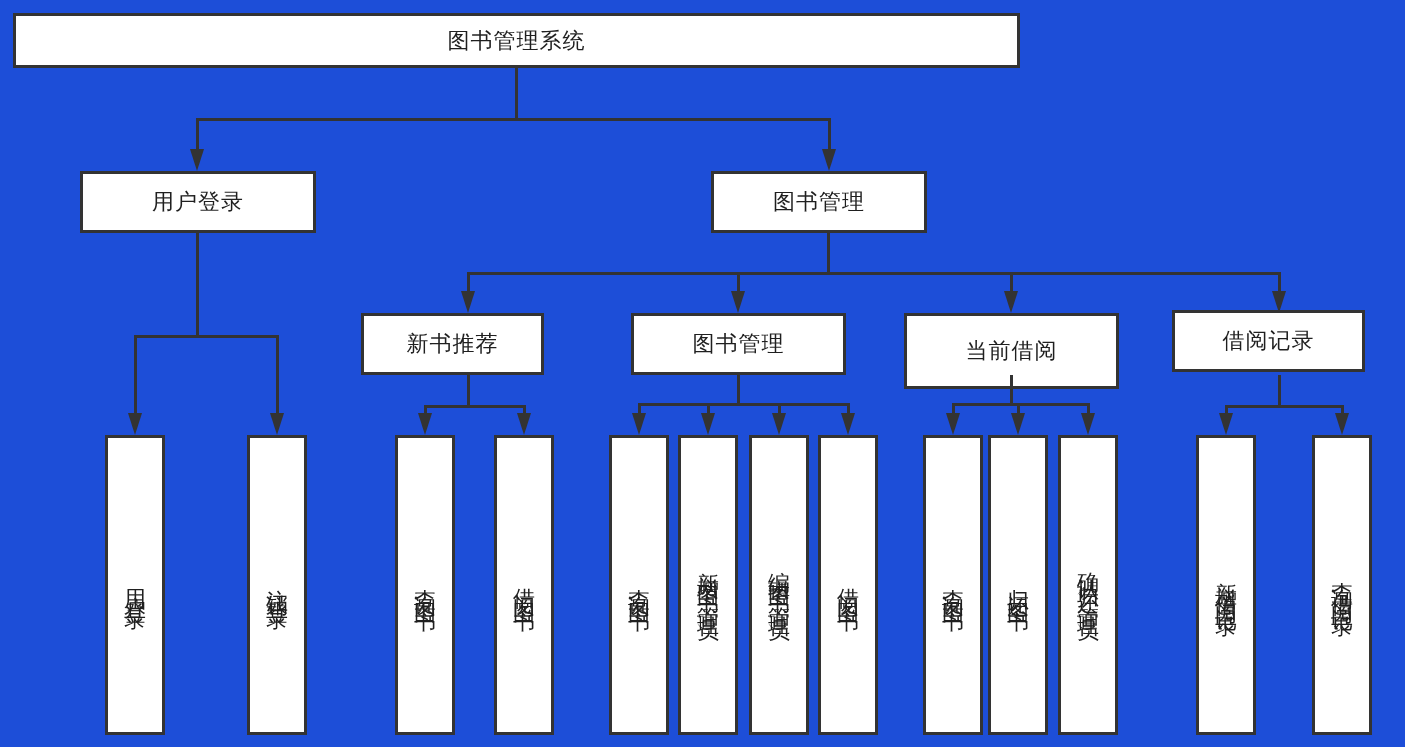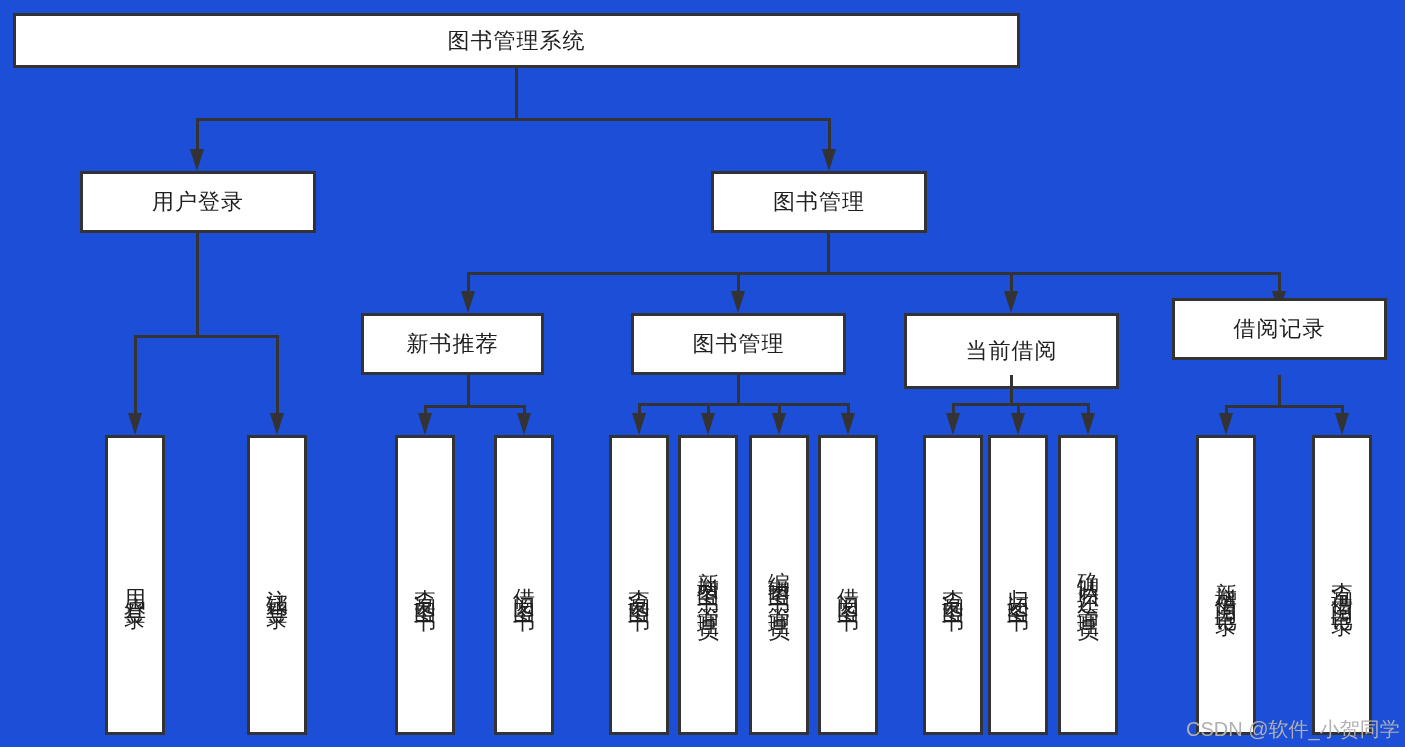--- a/index.html
+++ b/index.html
@@ -107,21 +107,21 @@
 
   <div class="hbox" style="left:361px; top:313px; width:183px; height:62px;">
     <span>新书推荐</span>
   </div>
   <div class="hbox" style="left:631px; top:313px; width:215px; height:62px;">
     <span>图书管理</span>
   </div>
   <div class="hbox" style="left:904px; top:313px; width:215px; height:76px;">
     <span>当前借阅</span>
   </div>
-  <div class="hbox" style="left:1172px; top:298px; width:215px; height:62px;">
+  <div class="hbox" style="left:1172px; top:310px; width:193px; height:62px;">
     <span>借阅记录</span>
   </div>
 
   <div class="line" style="left:467px; top:375px; width:3px; height:30px;"></div>
   <div class="line" style="left:424px; top:405px; width:102px; height:3px;"></div>
   <div class="line" style="left:424px; top:405px; width:3px; height:10px;"></div>
   <div class="arrow" style="left:418px; top:413px;"></div>
   <div class="line" style="left:523px; top:405px; width:3px; height:10px;"></div>
   <div class="arrow" style="left:517px; top:413px;"></div>
 
@@ -185,15 +185,14 @@
   <div class="vbox" style="left:1058px;">
     <span>确认归还（管理员）</span>
   </div>
   <div class="vbox" style="left:1196px;">
     <span>新增借阅记录</span>
   </div>
   <div class="vbox" style="left:1312px;">
     <span>查询借阅记录</span>
   </div>
 
-  <div class="watermark">CSDN @软件_小贺同学</div>
 
 </div>
 
 </body></html>

